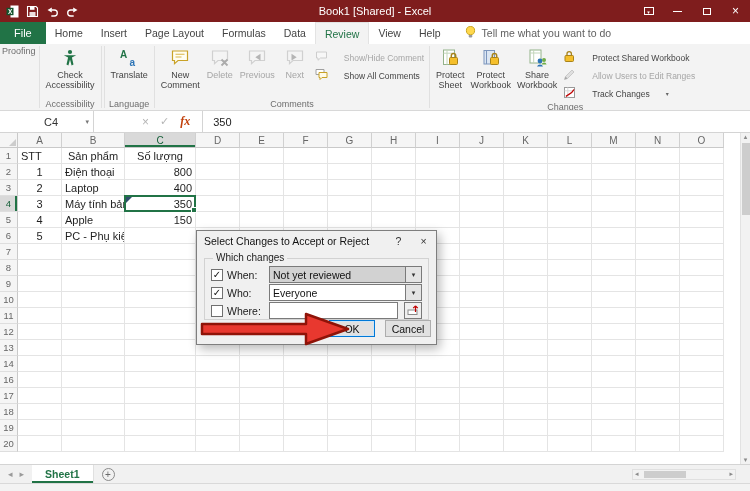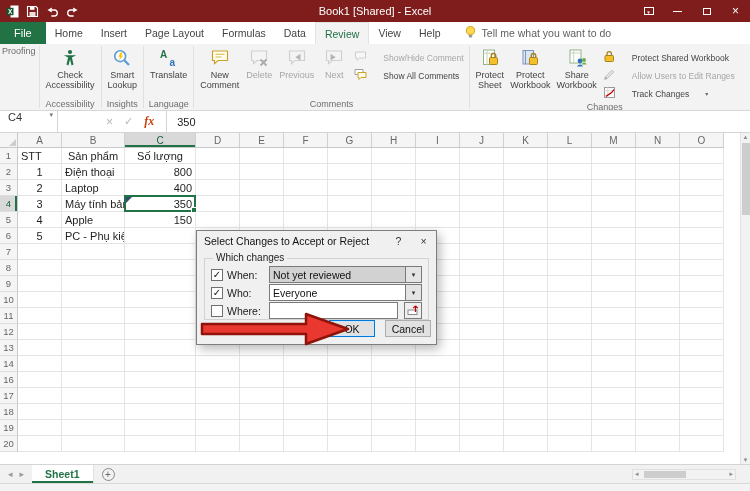--- a/index.html
+++ b/index.html
@@ -33,21 +33,21 @@
   .bigbtn{display:flex;flex-direction:column;align-items:center;padding:3px 3px 0;min-width:34px;}
   .bb-line{font-size:9px;line-height:10px;color:#444;text-align:center;white-space:nowrap;}
   .smallcol{display:flex;flex-direction:column;justify-content:flex-start;gap:3px;padding:5px 2px 0 3px;}
   .smallbtn{display:flex;align-items:center;gap:16px;font-size:8.5px;color:#444;white-space:nowrap;}
   .sb-caret{font-size:6px;color:#666;}
   .disabled .bb-line,.smallbtn.disabled{color:#a6a6a6;}
   .disabled svg{opacity:.45;filter:grayscale(1);}
 
   
   .fbar{position:absolute;left:0;top:111px;width:750px;height:22px;background:#fff;border-bottom:1px solid #d4d4d4;display:flex;align-items:center;}
-  .namebox{width:58px;height:100%;border-right:1px solid #d4d4d4;display:flex;padding:0 4px 0 8px;font-size:11px;color:#333;}
+  .namebox{width:58px;height:100%;border-right:1px solid #d4d4d4;display:flex;align-items:center;padding:0 4px 0 8px;font-size:11px;color:#333;margin-left:36px;}
   .nb-caret{margin-left:auto;font-size:7px;color:#777;}
   .fb-icons{display:flex;gap:11px;align-items:center;padding:0 12px 0 48px;height:100%;border-right:1px solid #d4d4d4;}
   .fb-x{color:#b5b5b5;font-size:12px;}
   .fb-check{color:#b5b5b5;font-size:11px;}
   .fb-fx{color:#c2410c;font-style:italic;font-family:"Liberation Serif",serif;font-weight:bold;font-size:12px;}
   .fb-value{padding-left:10px;font-size:11px;color:#222;}
 
   
   .gridwrap{position:absolute;left:0;top:133px;width:740px;height:331px;overflow:hidden;background:#fff;}
   .hrow{display:flex;height:15px;}
@@ -182,34 +182,20 @@
                 <circle cx="10" cy="4" r="2.1" fill="#217346"></circle>
                 <path d="M3.8 7.2 h12.4 l-4.3 2.2 1.6 7.2 -1.9 0.9 -1.6 -6 -1.6 6 -1.9 -0.9 1.6 -7.2 z" fill="#217346"></path>
               </svg></span>
             <div class="bb-line">Check</div>
             <div class="bb-line">Accessibility</div>
           </div>
         </div>
         <div class="rg-label">Accessibility</div>
       </div>
       <div class="rg-divider"></div>
-      <div class="rgroup">
-        <div class="rg-content">
-          <div class="bigbtn">
-            <span><svg width="20" height="20" viewBox="0 0 20 20">
-                <circle cx="8.2" cy="8.2" r="5.4" fill="#fdfdfd" stroke="#5b9bd5" stroke-width="1.6"></circle>
-                <line x1="12.3" y1="12.3" x2="17" y2="17" stroke="#5b9bd5" stroke-width="2.2"></line>
-                <polygon points="8.6,4.4 10.6,4.4 9.2,7.4 11.2,7.4 6.9,12.4 8.3,8.8 6.5,8.8" fill="#ffc000"></polygon>
-              </svg></span>
-            <div class="bb-line">Smart</div>
-            <div class="bb-line">Lookup</div>
-          </div>
-        </div>
-        <div class="rg-label">Insights</div>
-      </div>
       <div class="rg-divider"></div>
       <div class="rgroup">
         <div class="rg-content">
           <div class="bigbtn">
             <span><svg width="20" height="20" viewBox="0 0 20 20">
                 <text x="1" y="10" font-size="10" font-weight="bold" fill="#217346">A</text>
                 <text x="10.5" y="17.5" font-size="10" font-weight="bold" fill="#2e75b6">a</text>
               </svg></span>
             <div class="bb-line">Translate</div>
           </div>

